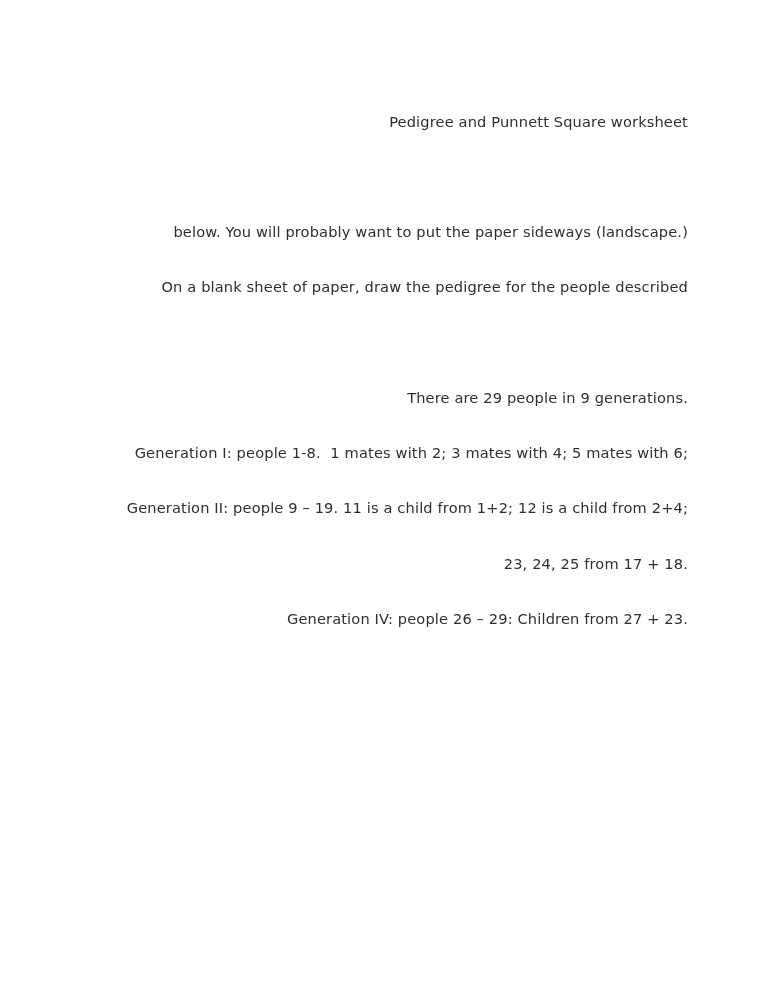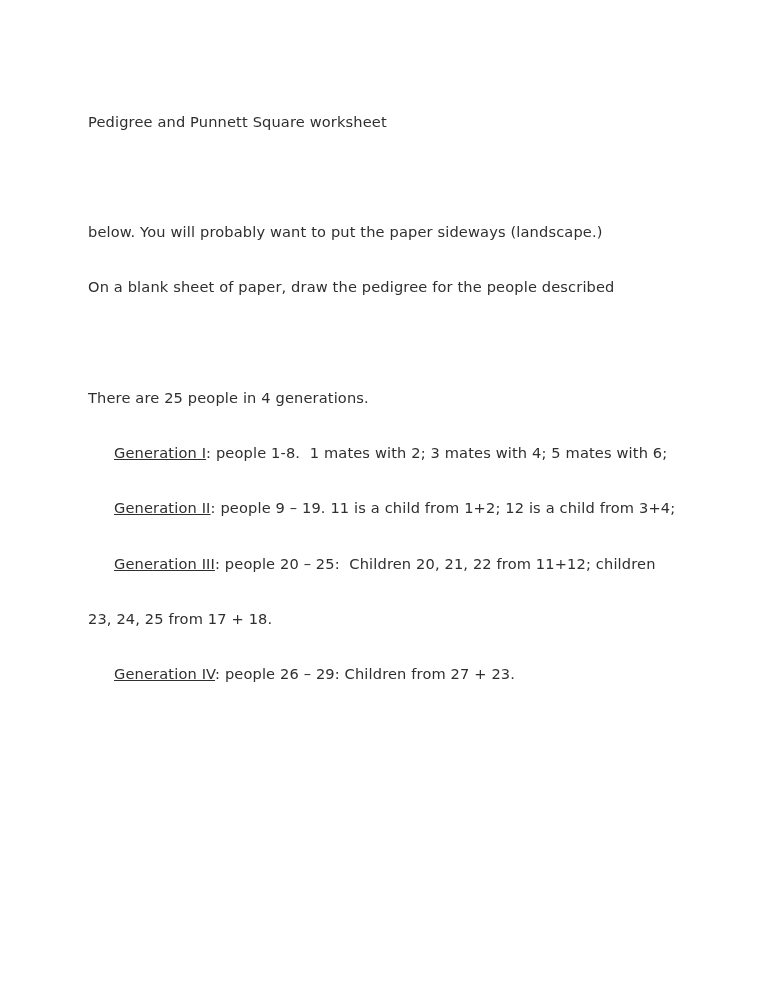--- a/index.html
+++ b/index.html
@@ -26,54 +26,53 @@
     top: 76px;
     width: 600px;
   }
   .para {
     font-size: 14.6px;
     line-height: 18.4px;
     margin: 0 0 18.4px 0;
     white-space: pre-wrap;
     word-wrap: break-word;
     letter-spacing: 0.01em;
+    text-align: right;
   }
   .para:last-child {
     margin-bottom: 0;
   }
   .line {
     display: block;
     white-space: pre-wrap;
   }
   .gen-label {
-    text-decoration: underline;
     text-underline-offset: 1px;
     margin-left: 26px;
   }
 </style>
 </head>
 <body style="color: rgb(47, 47, 47);">
 
 <div class="page" style="background: rgb(255, 255, 255);">
   <div class="doc-body">
 
     <p class="para">
       <span class="line">Pedigree and Punnett Square worksheet</span>
     </p>
 
     <p class="para">
       <span class="line">below. You will probably want to put the paper sideways (landscape.)</span>
       <span class="line">On a blank sheet of paper, draw the pedigree for the people described</span>
     </p>
 
     <p class="para">
-      <span class="line">There are 25 people in 4 generations.</span>
+      <span class="line">There are 29 people in 9 generations.</span>
       <span class="line"><span class="gen-label">Generation I</span><span>: people 1-8.  1 mates with 2; 3 mates with 4; 5 mates with 6;</span></span>
-      <span class="line"><span class="gen-label">Generation II</span><span>: people 9 – 19. 11 is a child from 1+2; 12 is a child from 3+4;</span></span>
-      <span class="line"><span class="gen-label">Generation III</span><span>: people 20 – 25:  Children 20, 21, 22 from 11+12; children</span></span>
+      <span class="line"><span class="gen-label">Generation II</span><span>: people 9 – 19. 11 is a child from 1+2; 12 is a child from 2+4;</span></span>
       <span class="line">23, 24, 25 from 17 + 18.</span>
       <span class="line"><span class="gen-label">Generation IV</span><span>: people 26 – 29: Children from 27 + 23.</span></span>
     </p>
 
 
     <p class="para">
       
       
       
       

